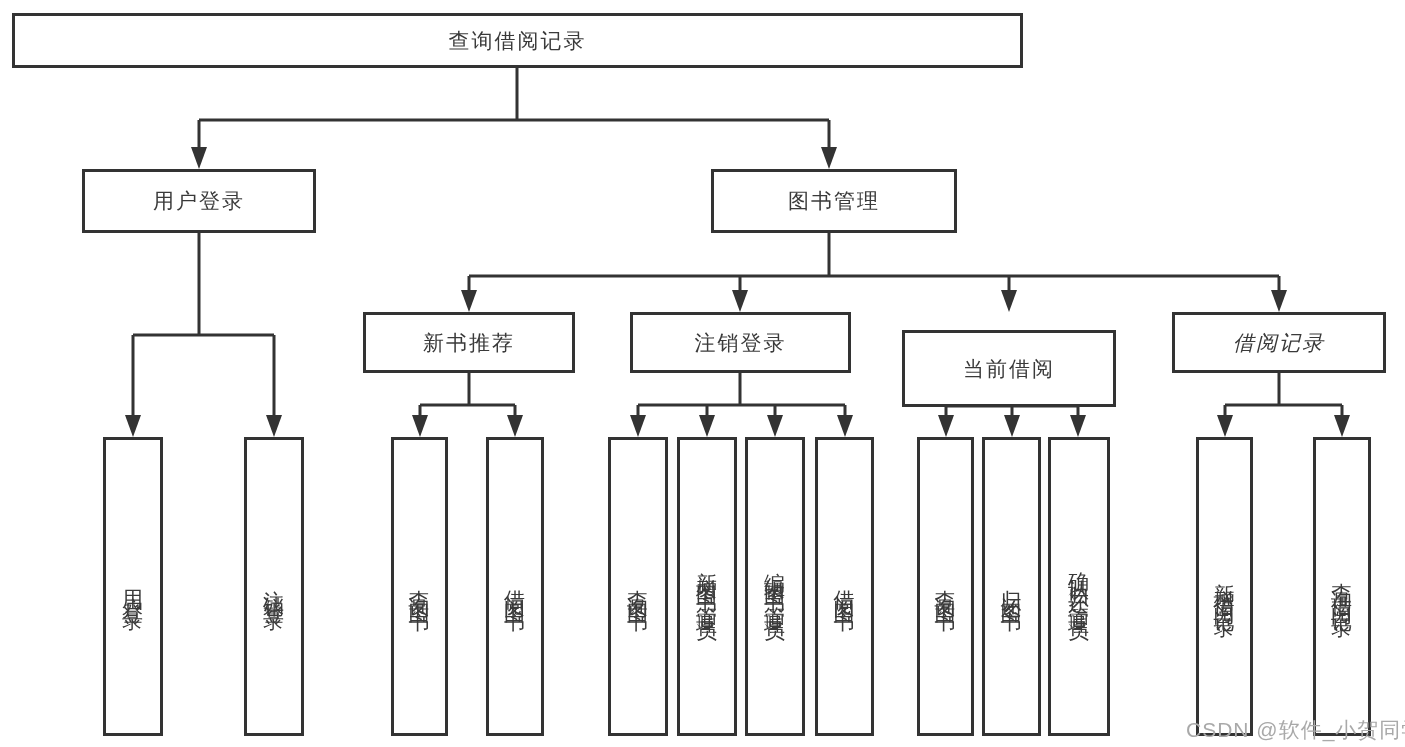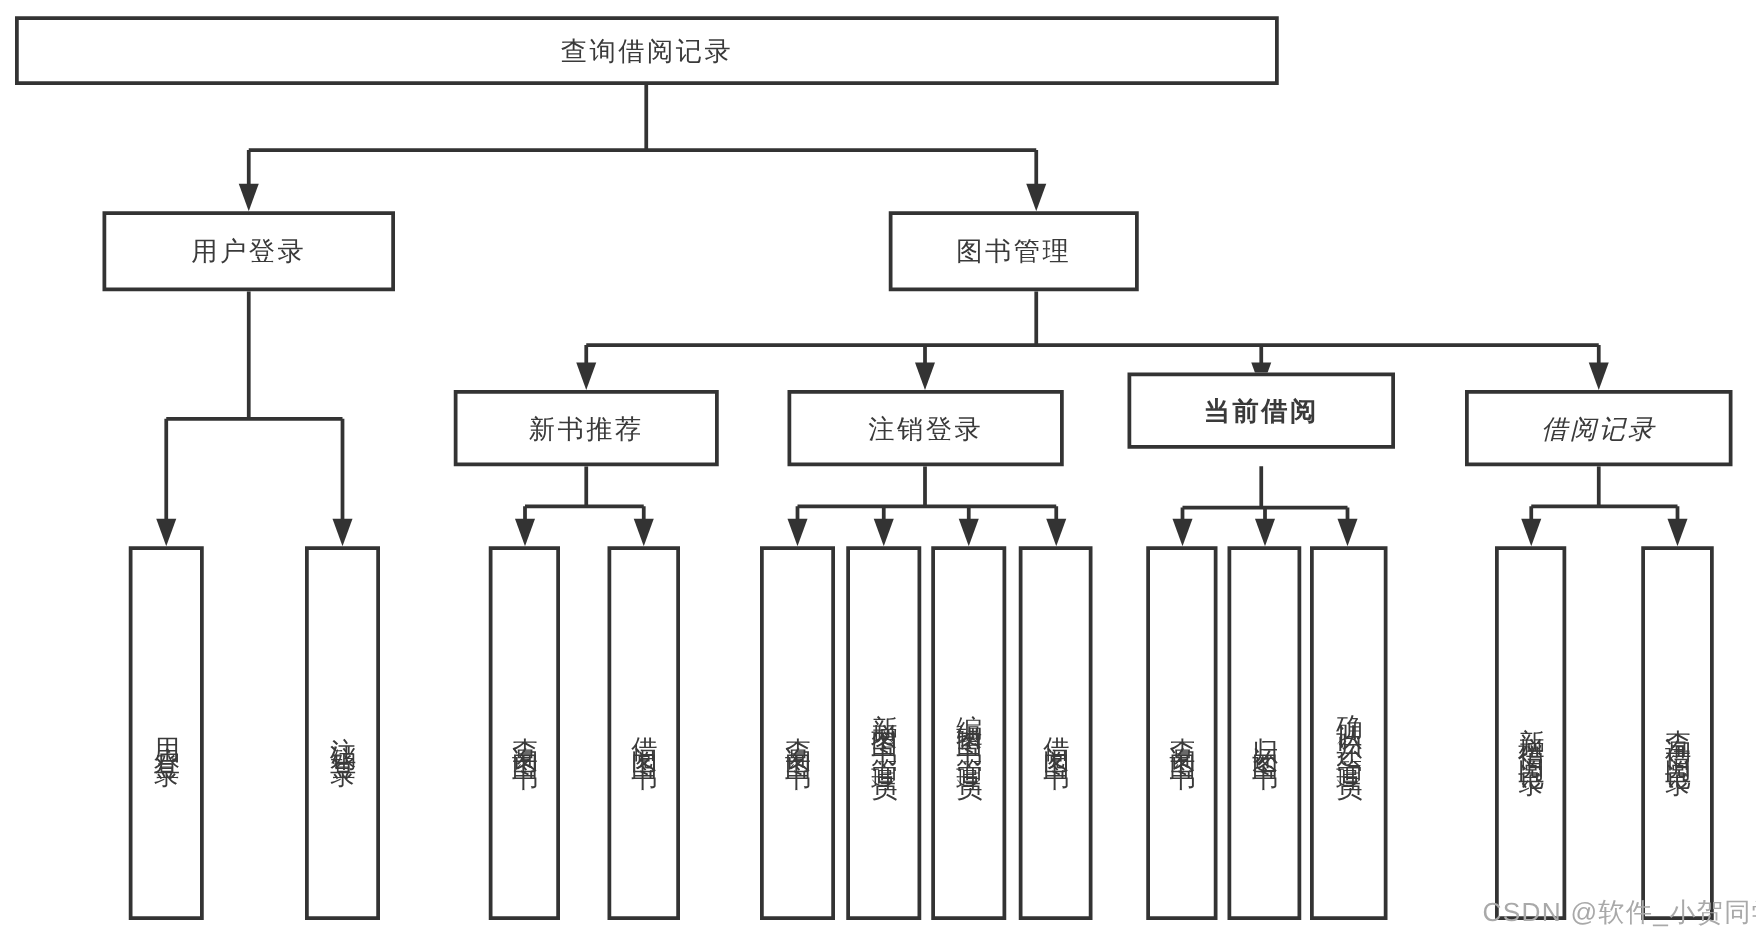--- a/index.html
+++ b/index.html
@@ -98,25 +98,25 @@
       <polygon points="1004,415 1020,415 1012,437"></polygon>
       <polygon points="1070,415 1086,415 1078,437"></polygon>
       <polygon points="1217,415 1233,415 1225,437"></polygon>
       <polygon points="1334,415 1350,415 1342,437"></polygon>
     </g>
   </svg>
 
   <div class="node" style="left:12px; top:13px; width:1011px; height:55px;">查询借阅记录</div>
 
   <div class="node" style="left:82px; top:169px; width:234px; height:64px;">用户登录</div>
-  <div class="node" style="left:711px; top:169px; width:200px; height:64px;">图书管理</div>
+  <div class="node" style="left:711px; top:169px; width:246px; height:64px;">图书管理</div>
 
   <div class="node" style="left:363px; top:312px; width:212px; height:61px;">新书推荐</div>
   <div class="node" style="left:630px; top:312px; width:221px; height:61px;">注销登录</div>
-  <div class="node" style="left:902px; top:298px; width:214px; height:61px;font-weight:bold;">当前借阅</div>
+  <div class="node" style="left:902px; top:330px; width:214px; height:77px;">当前借阅</div>
   <div class="node" style="left:1172px; top:312px; width:214px; height:61px;font-style:italic;">借阅记录</div>
 
   <div class="node leaf" style="left:103px; top:437px; width:60px; height:299px;">用户登录</div>
   <div class="node leaf" style="left:244px; top:437px; width:60px; height:299px;">注销登录</div>
 
   <div class="node leaf" style="left:391px; top:437px; width:57px; height:299px;">查询图书</div>
   <div class="node leaf" style="left:486px; top:437px; width:58px; height:299px;">借阅图书</div>
 
   <div class="node leaf" style="left:608px; top:437px; width:60px; height:299px;">查询图书</div>
   <div class="node leaf" style="left:677px; top:437px; width:60px; height:299px;">新增图书（管理员）</div>

